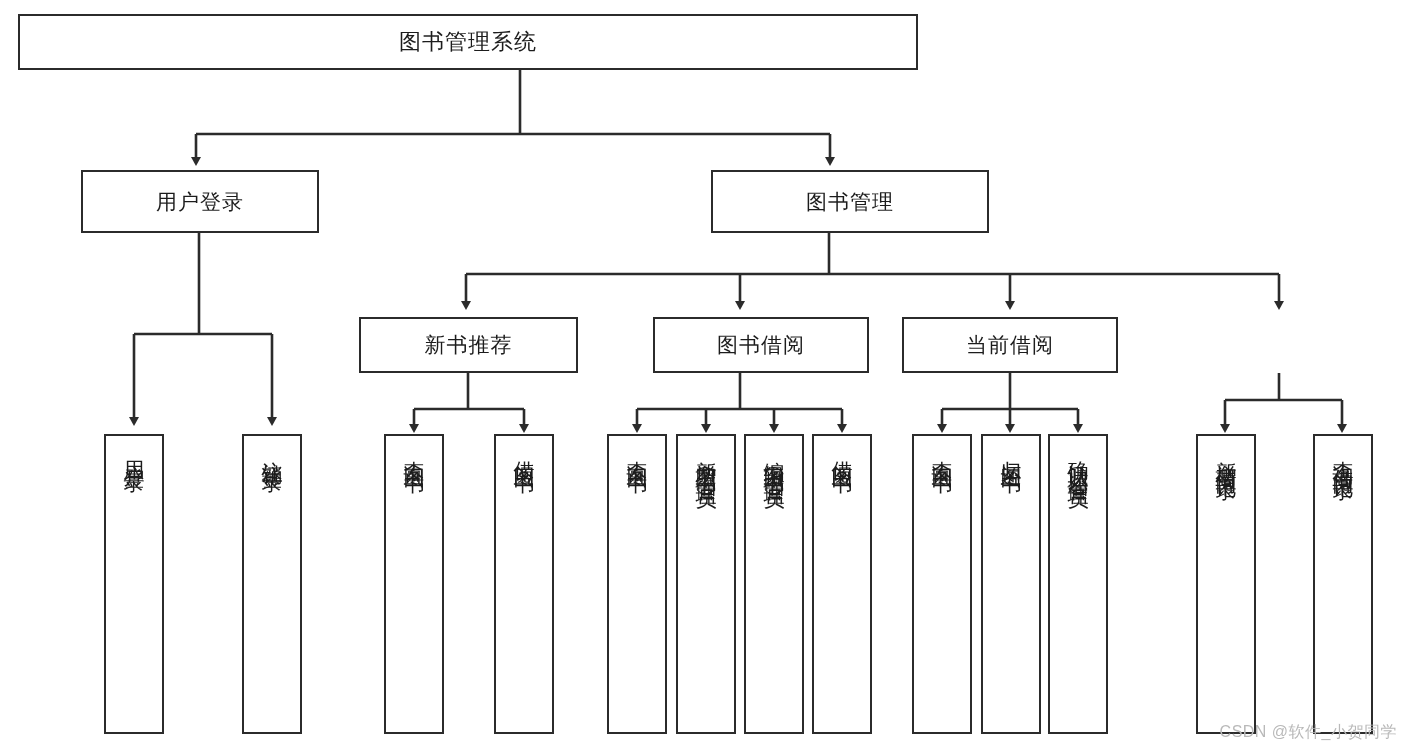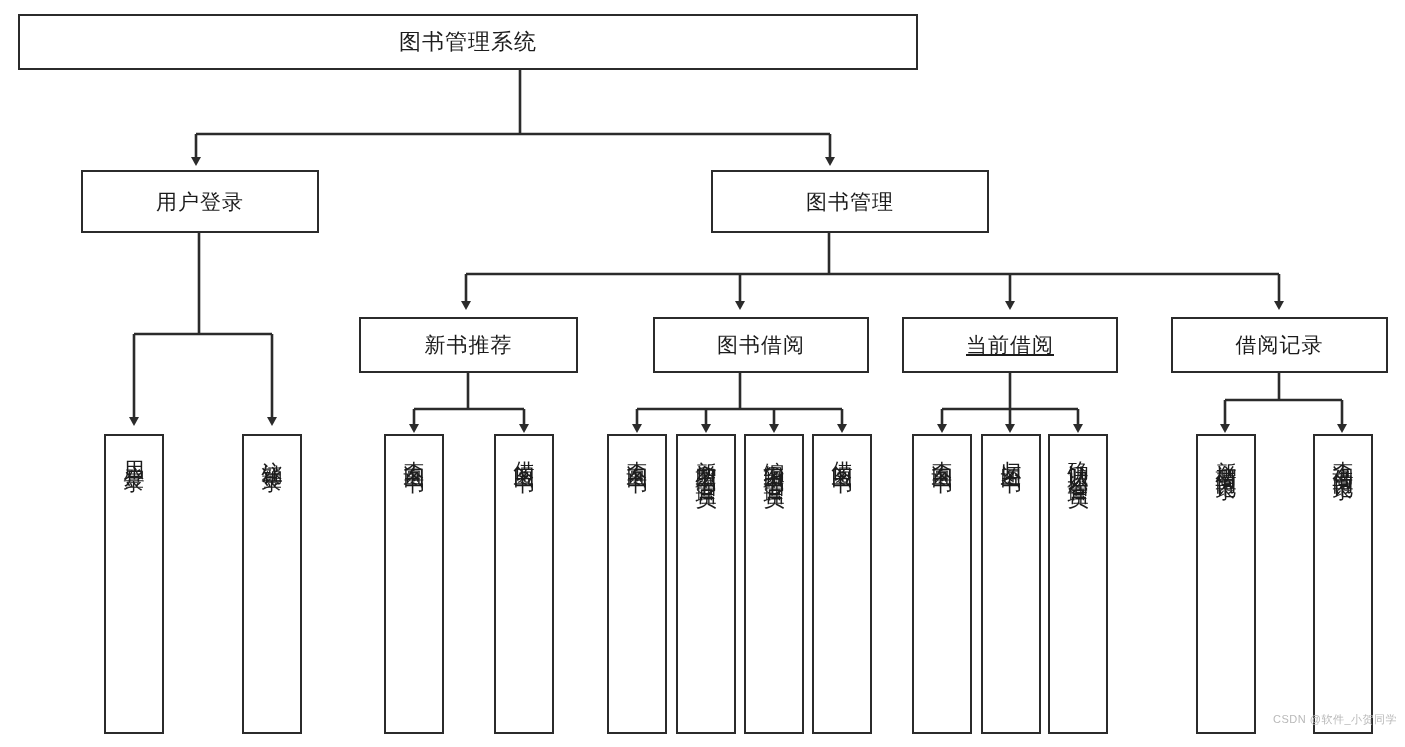--- a/index.html
+++ b/index.html
@@ -53,22 +53,22 @@
     writing-mode: vertical-rl;
     text-orientation: upright;
     letter-spacing: 4px;
     line-height: 1.05;
     display: block;
     white-space: nowrap;
   }
   #watermark {
     position: absolute;
     right: 8px;
-    bottom: 20px;
-    font-size: 11px;
+    bottom: 4px;
+    font-size: 16px;
     color: #b9b9b9;
     letter-spacing: 0.5px;
     white-space: nowrap;
   }
 </style>
 </head>
 <body>
 
 <div id="canvas">
 
@@ -133,25 +133,22 @@
   <div class="node horiz" style="left:711px; top:170px; width:278px; height:63px;">
     <span>图书管理</span>
   </div>
 
   <div class="node horiz" style="left:359px; top:317px; width:219px; height:56px;text-align:right;">
     <span>新书推荐</span>
   </div>
   <div class="node horiz" style="left:632px; top:317px; width:216px; height:56px;margin-left:21px;">
     <span>图书借阅</span>
   </div>
-  <div class="node horiz" style="left:902px; top:317px; width:216px; height:56px;text-decoration:underline;">
+  <div class="node horiz" style="left:902px; top:317px; width:216px; height:56px;">
     <span>当前借阅</span>
-  </div>
-  <div class="node horiz" style="left:1171px; top:317px; width:217px; height:56px;">
-    <span>借阅记录</span>
   </div>
 
   <div class="node leaf" style="left:104px; top:434px; width:60px; height:300px;">
     <span class="vtext">用户登录</span>
   </div>
   <div class="node leaf" style="left:242px; top:434px; width:60px; height:300px;">
     <span class="vtext">注销登录</span>
   </div>
 
   <div class="node leaf" style="left:384px; top:434px; width:60px; height:300px;">

